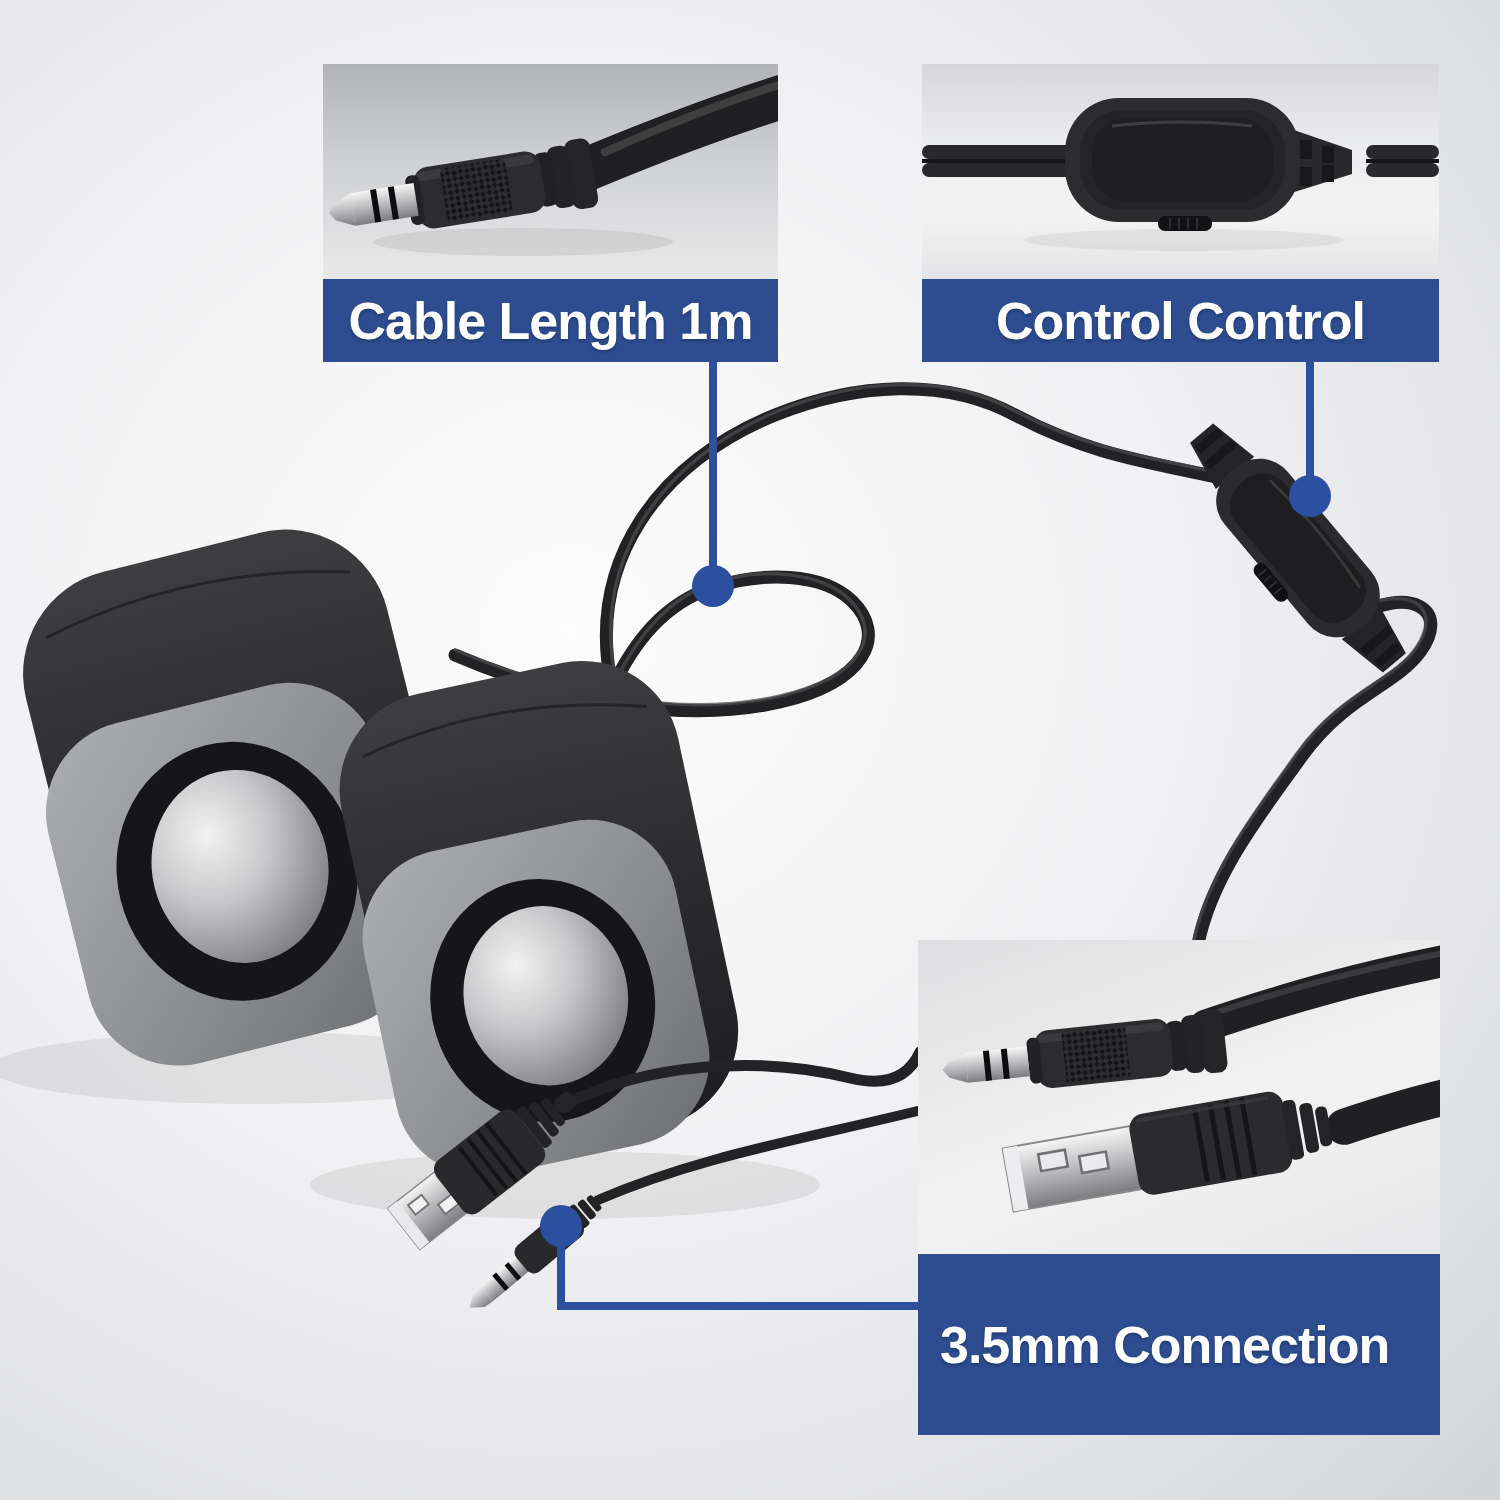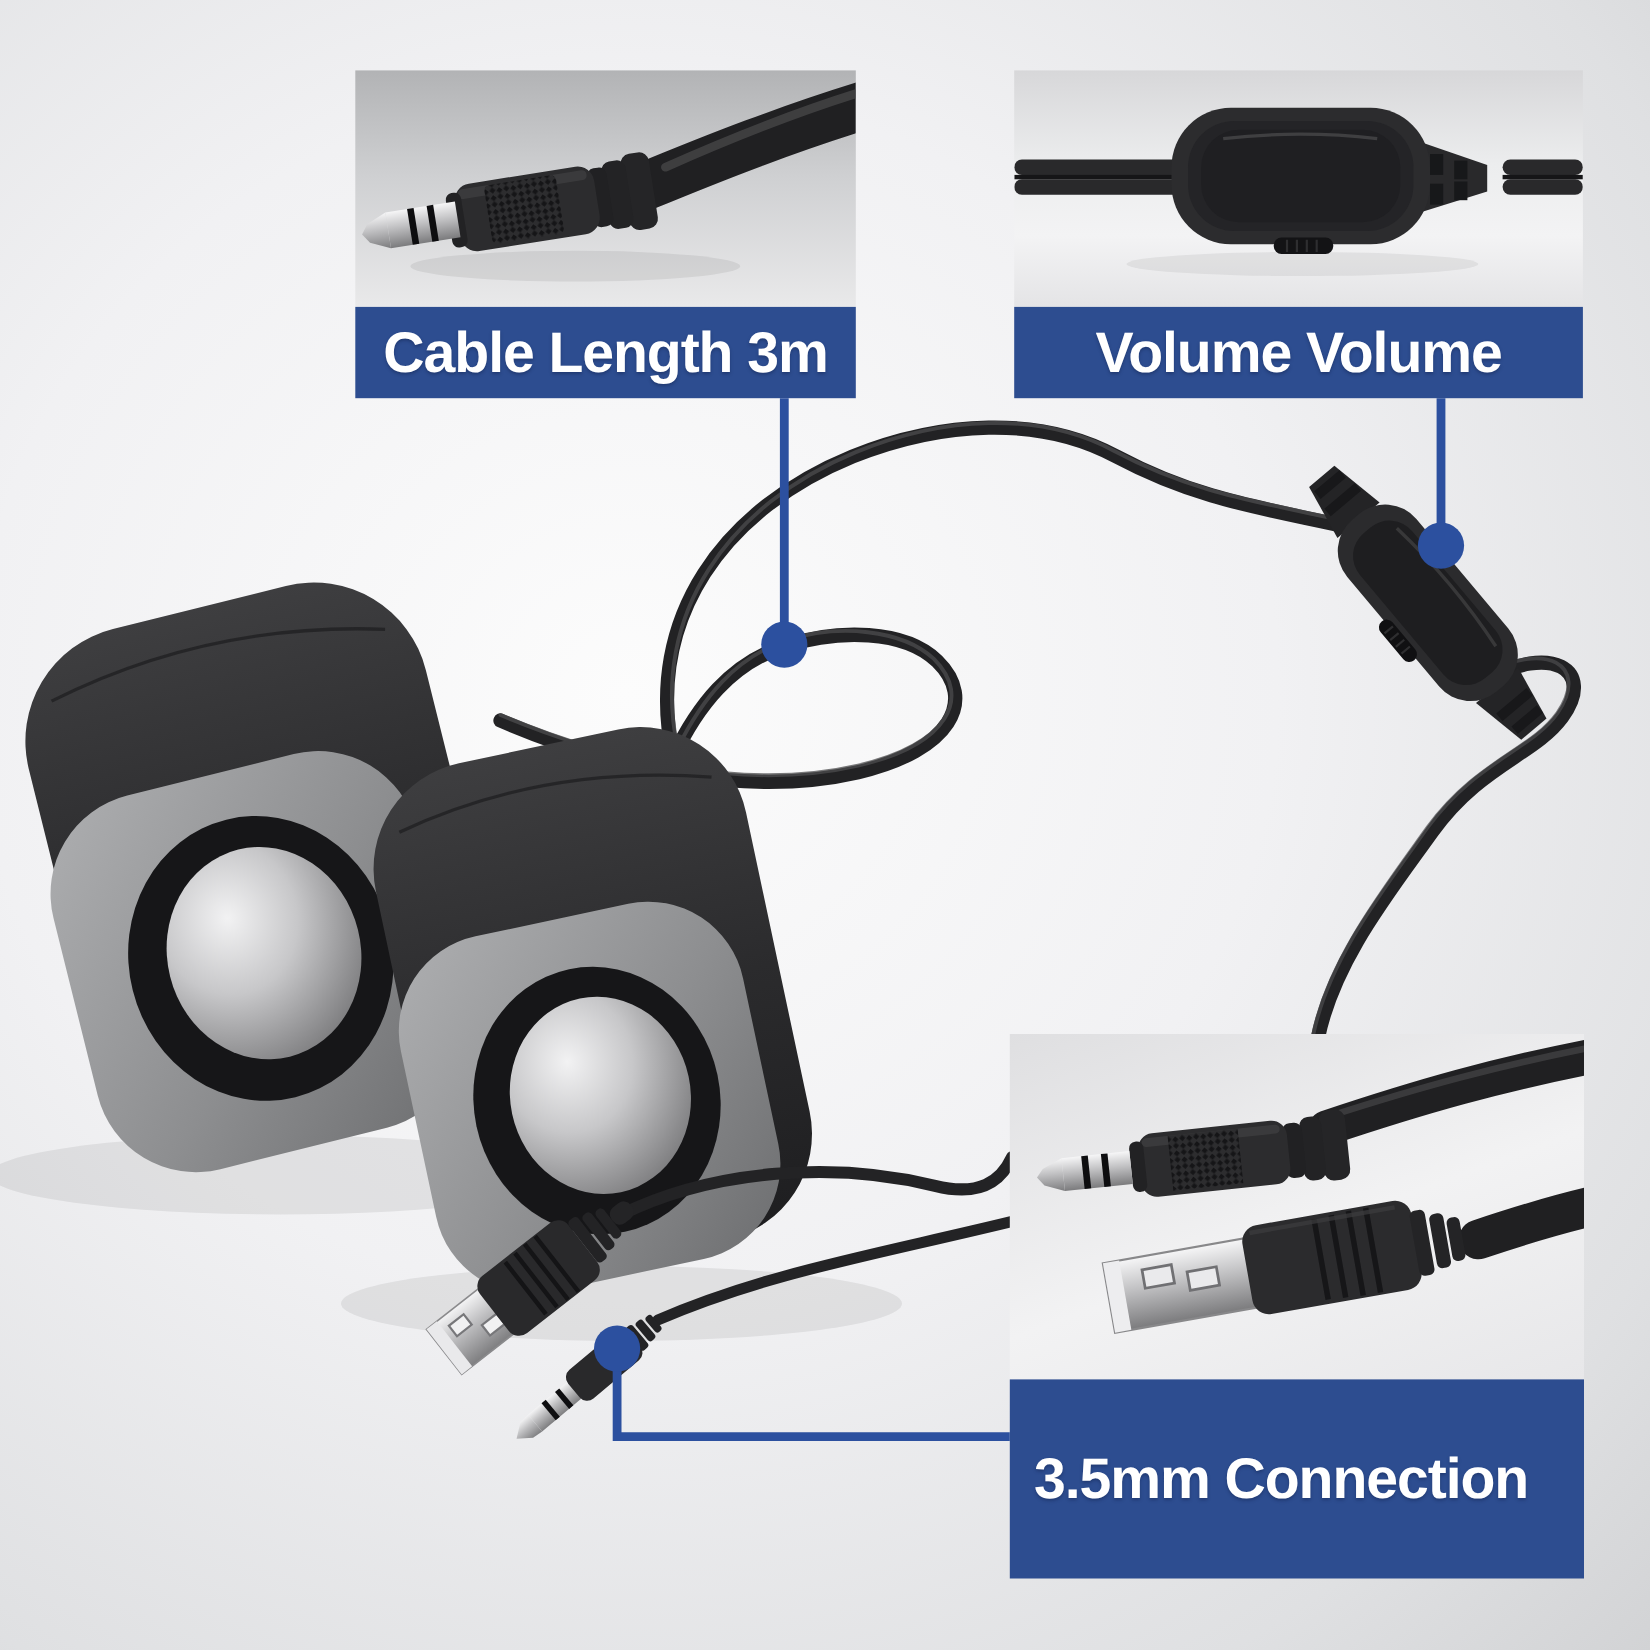--- a/index.html
+++ b/index.html
@@ -242,24 +242,24 @@
         <path d="M 286 174 V 248 M 302 173 V 249 M 318 172 V 250 M 334 172 V 250" stroke="#161618" stroke-width="5"></path>
         <path d="M 226 176 H 360" stroke="#3d3d3f" stroke-width="4" opacity="0.7"></path>
         <rect x="372" y="182" width="14" height="60" rx="5" fill="#242426"></rect>
         <rect x="389" y="188" width="13" height="50" rx="5" fill="#242426"></rect>
         <rect x="404" y="194" width="12" height="40" rx="5" fill="#242426"></rect>
       </g>
     </svg>
   </div>
 
   <div class="banner" id="banner-tl">
-    <span>Cable Length 3m</span>
+    <span>Cable Length 1m</span>
   </div>
   <div class="banner" id="banner-tr">
-    <span>Volume Volume</span>
+    <span>Control Control</span>
   </div>
   <div class="banner" id="banner-br">
     <span>3.5mm Connection</span>
   </div>
 
   <svg id="leader-art" width="1500" height="1500" viewBox="0 0 1500 1500">
     <g>
       <path class="leader" d="M 713 362 V 585"></path>
       <circle class="leader-dot" cx="713" cy="586" r="21"></circle>
     </g>

